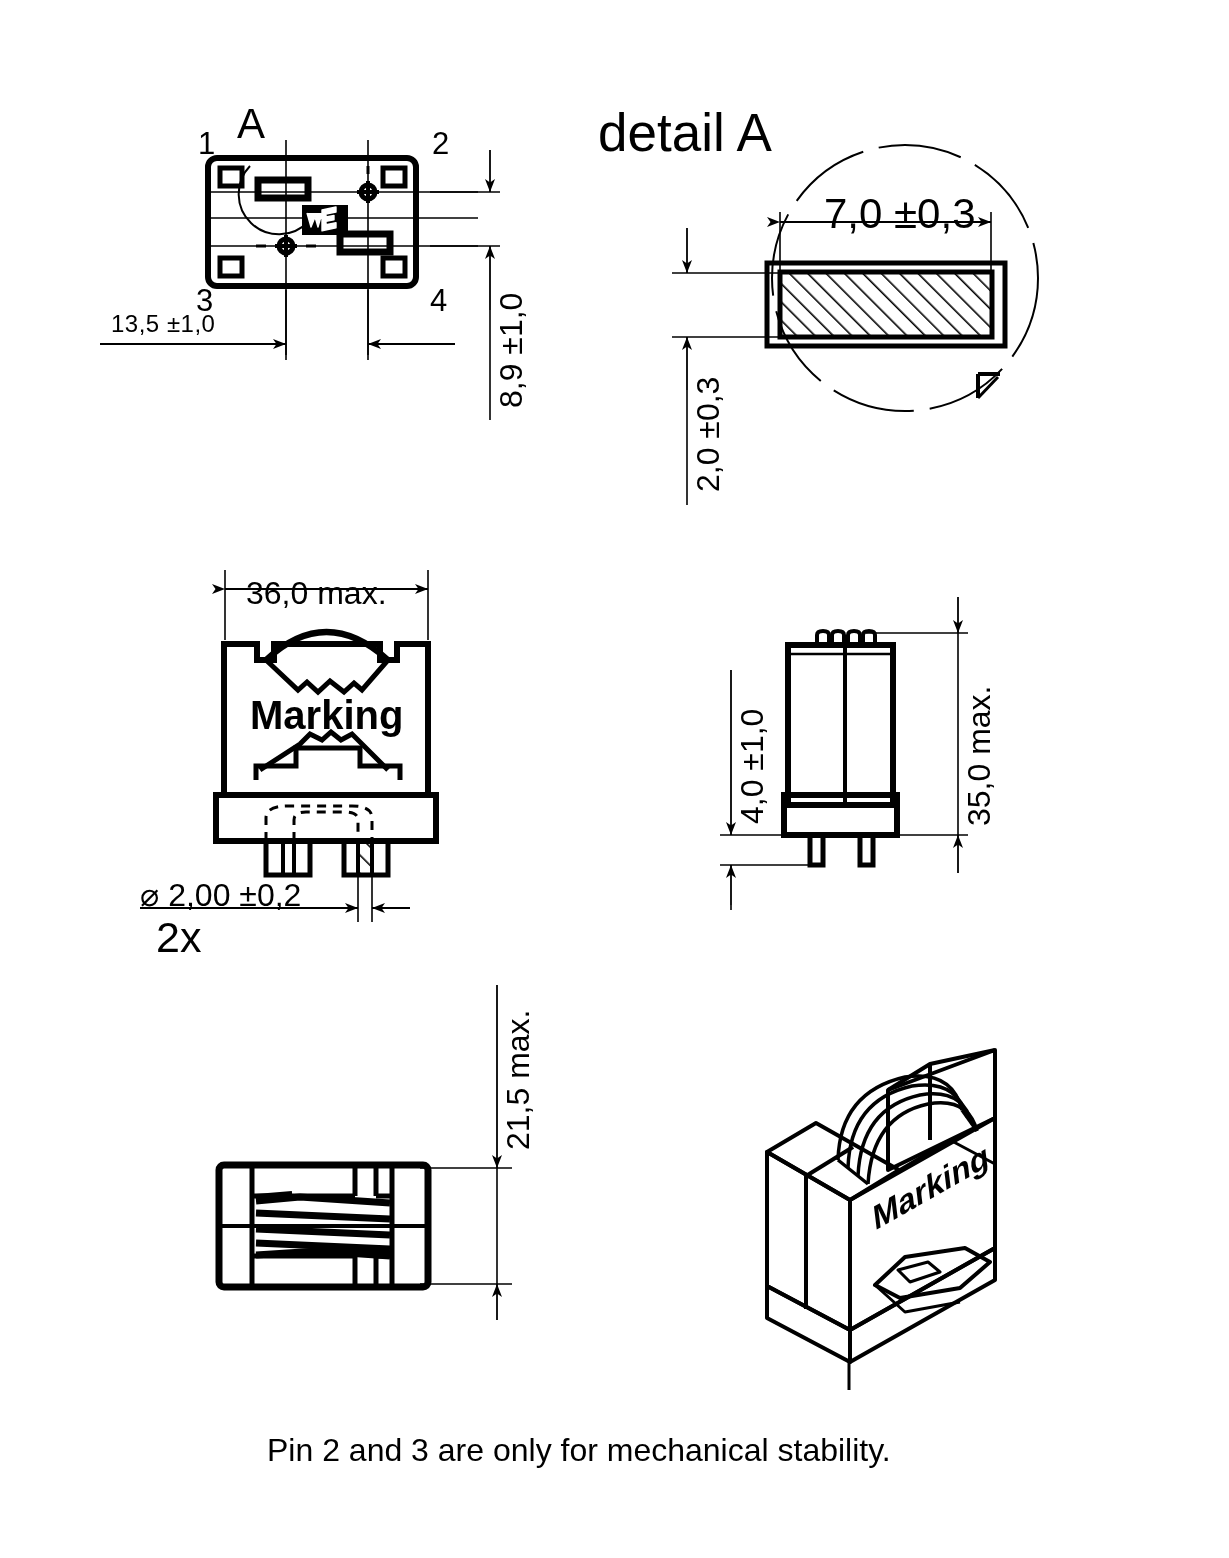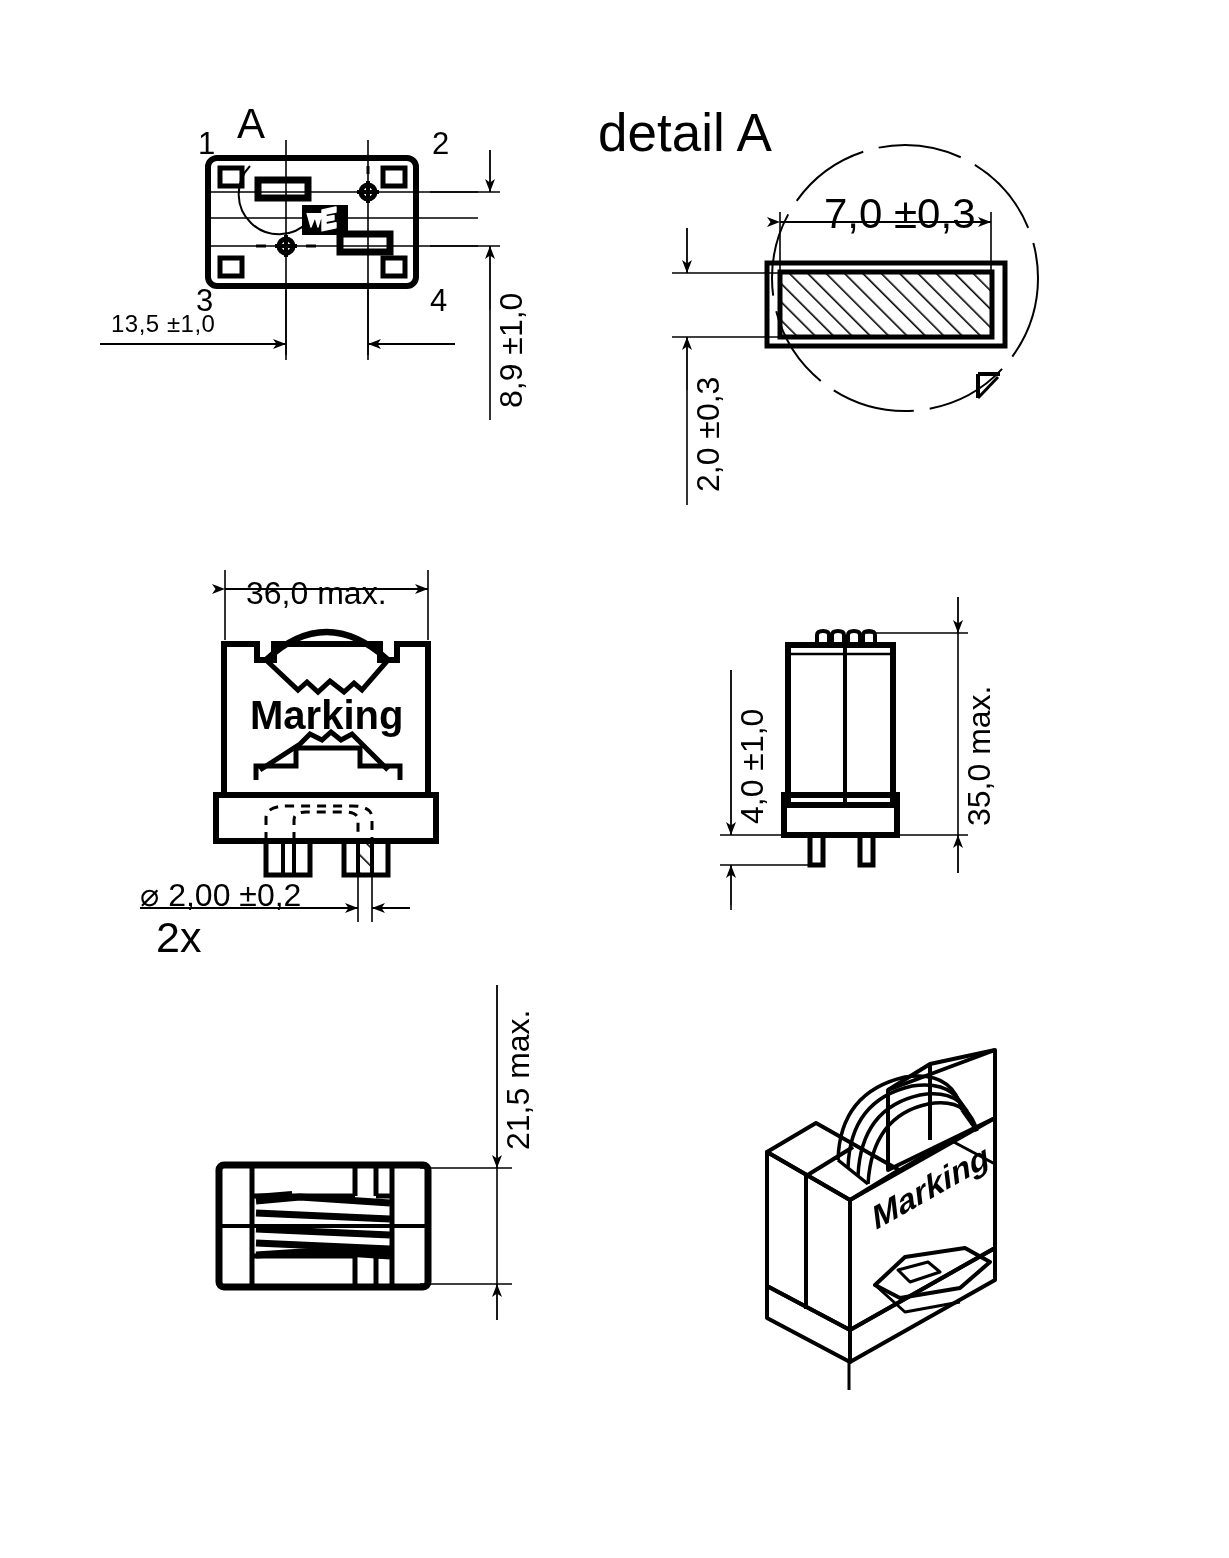--- a/index.html
+++ b/index.html
@@ -314,14 +314,15 @@
 <div class="lbl" style="left:140px;top:913px;font-size:43px;margin-left:16px;">2x</div>
 
 <div class="lbl vert" style="left:734px;top:824px;font-size:32px;transform:rotate(-90deg);">4,0 ±1,0</div>
 <div class="lbl vert" style="left:961px;top:826px;font-size:32px;transform:rotate(-90deg);">35,0  max.</div>
 
 <div class="lbl vert" style="left:500px;top:1150px;font-size:32px;transform:rotate(-90deg);">21,5 max.</div>
 
 <div class="lbl" style="left:871px;top:1200px;font-size:34px;font-weight:bold;
             transform:matrix(0.88,-0.50,0.12,0.99,0,0);transform-origin:0 0;">Marking</div>
 
+<div class="lbl" style="left:267px;top:1432px;font-size:32px;">Pin 2 and 3 are only for mechanical stability.</div>
 
 </div>
 
 </body></html>

